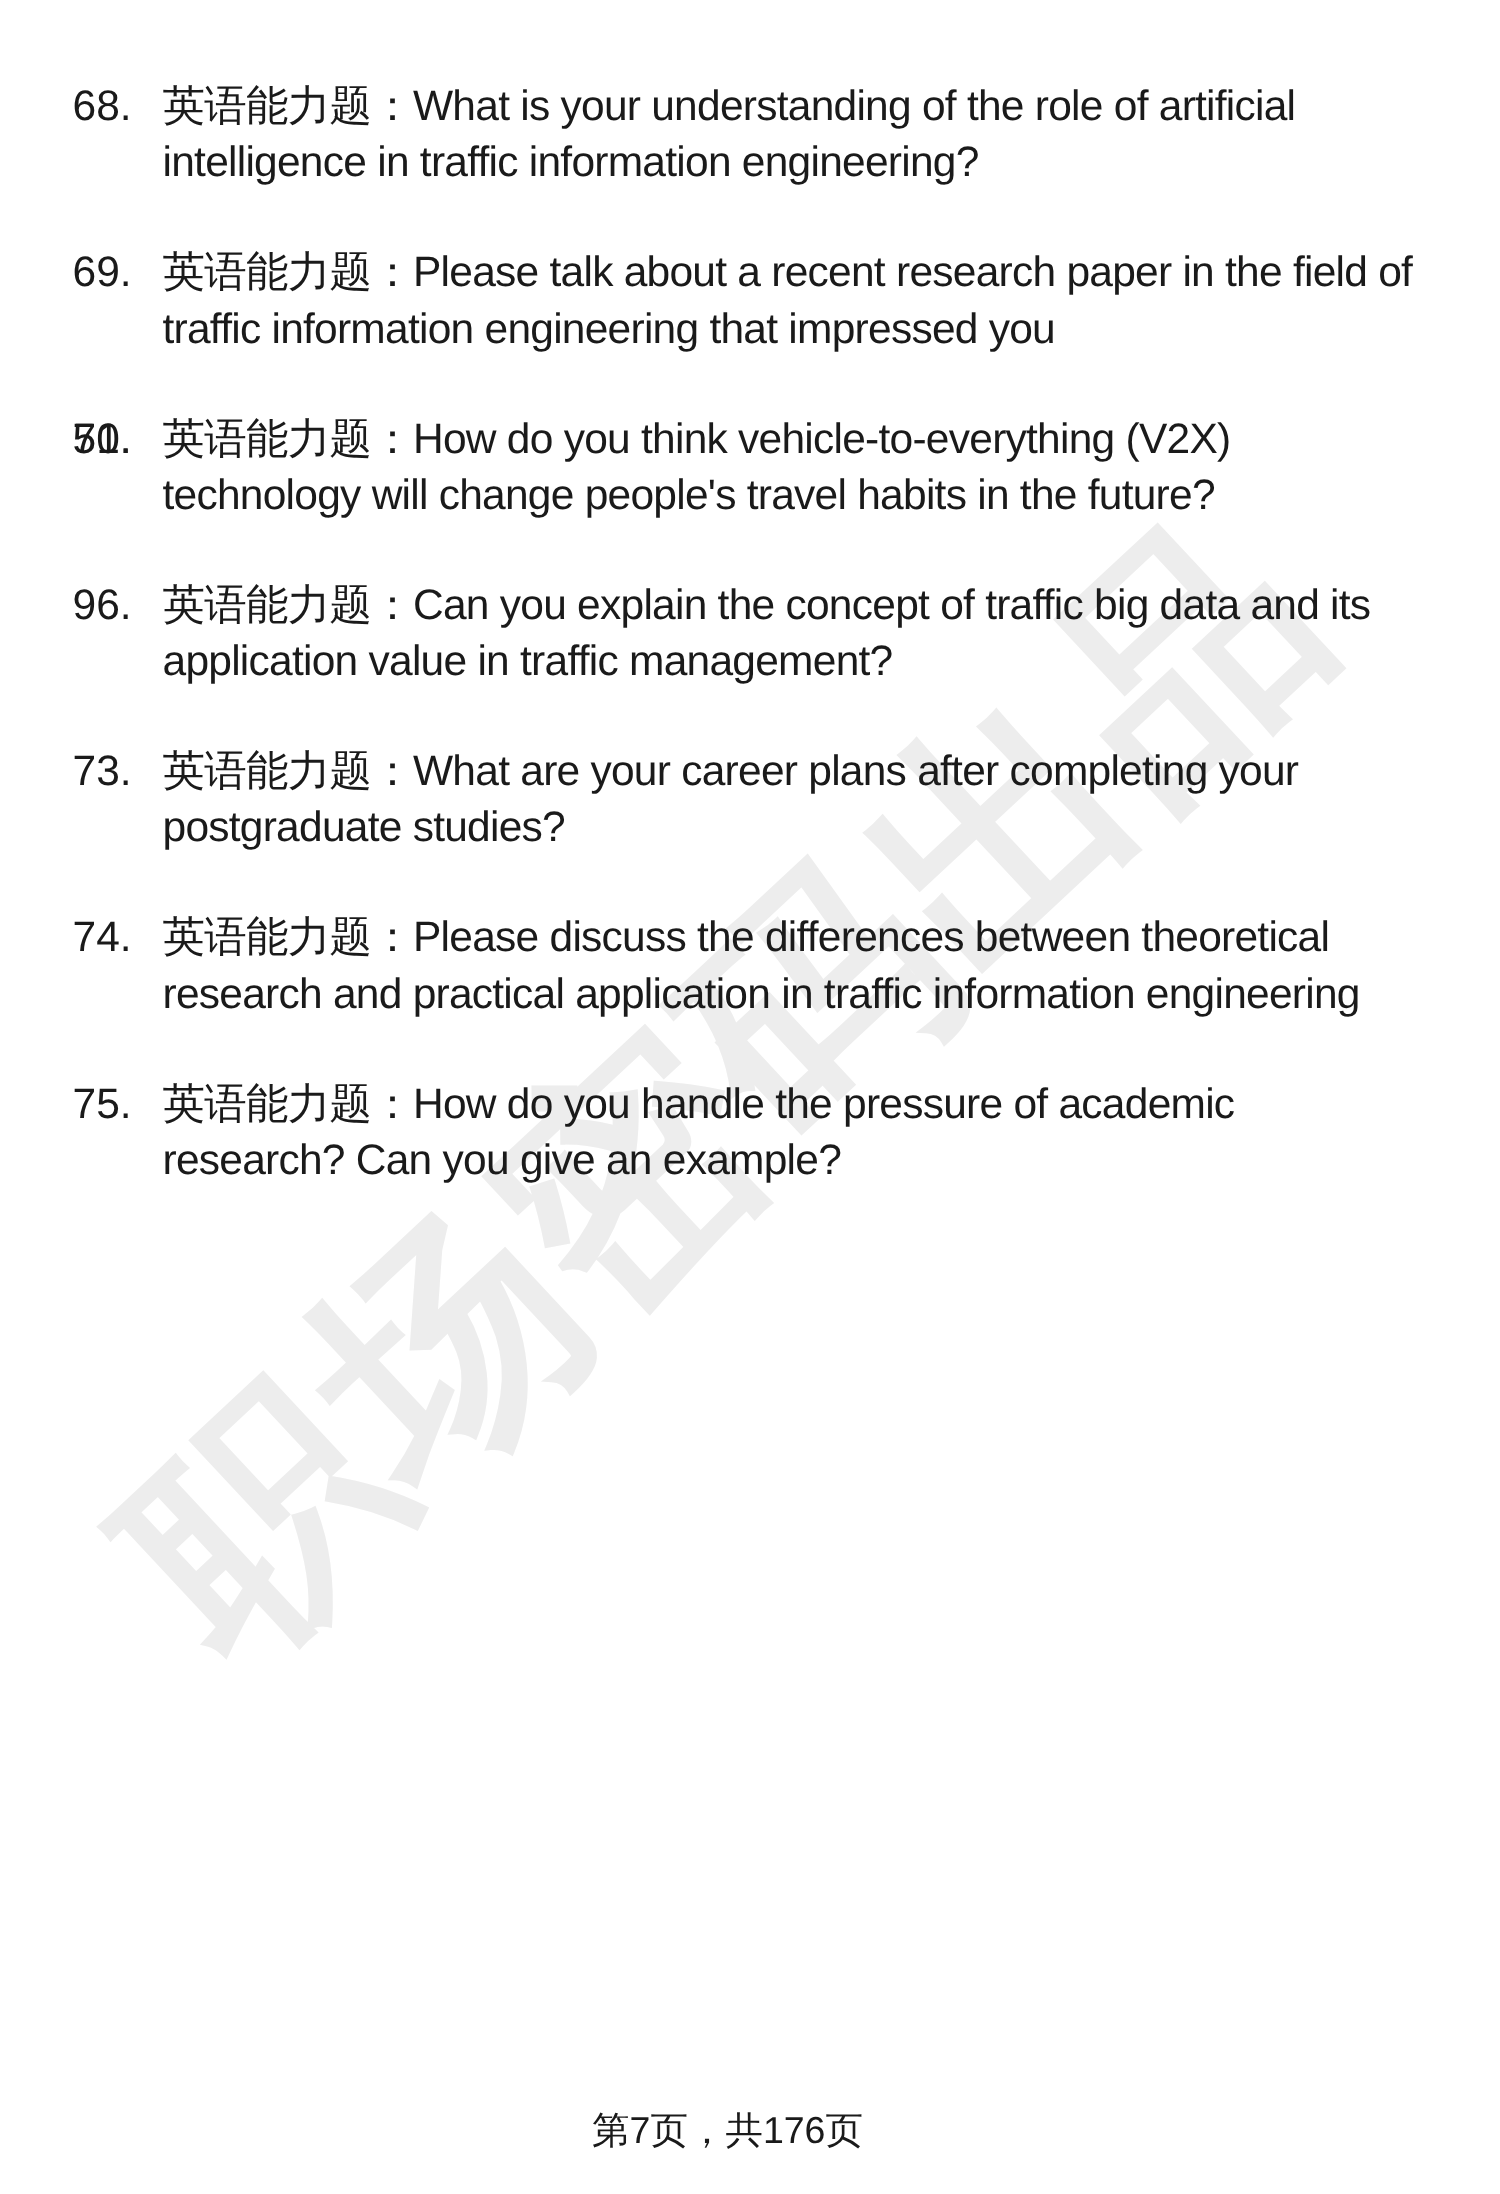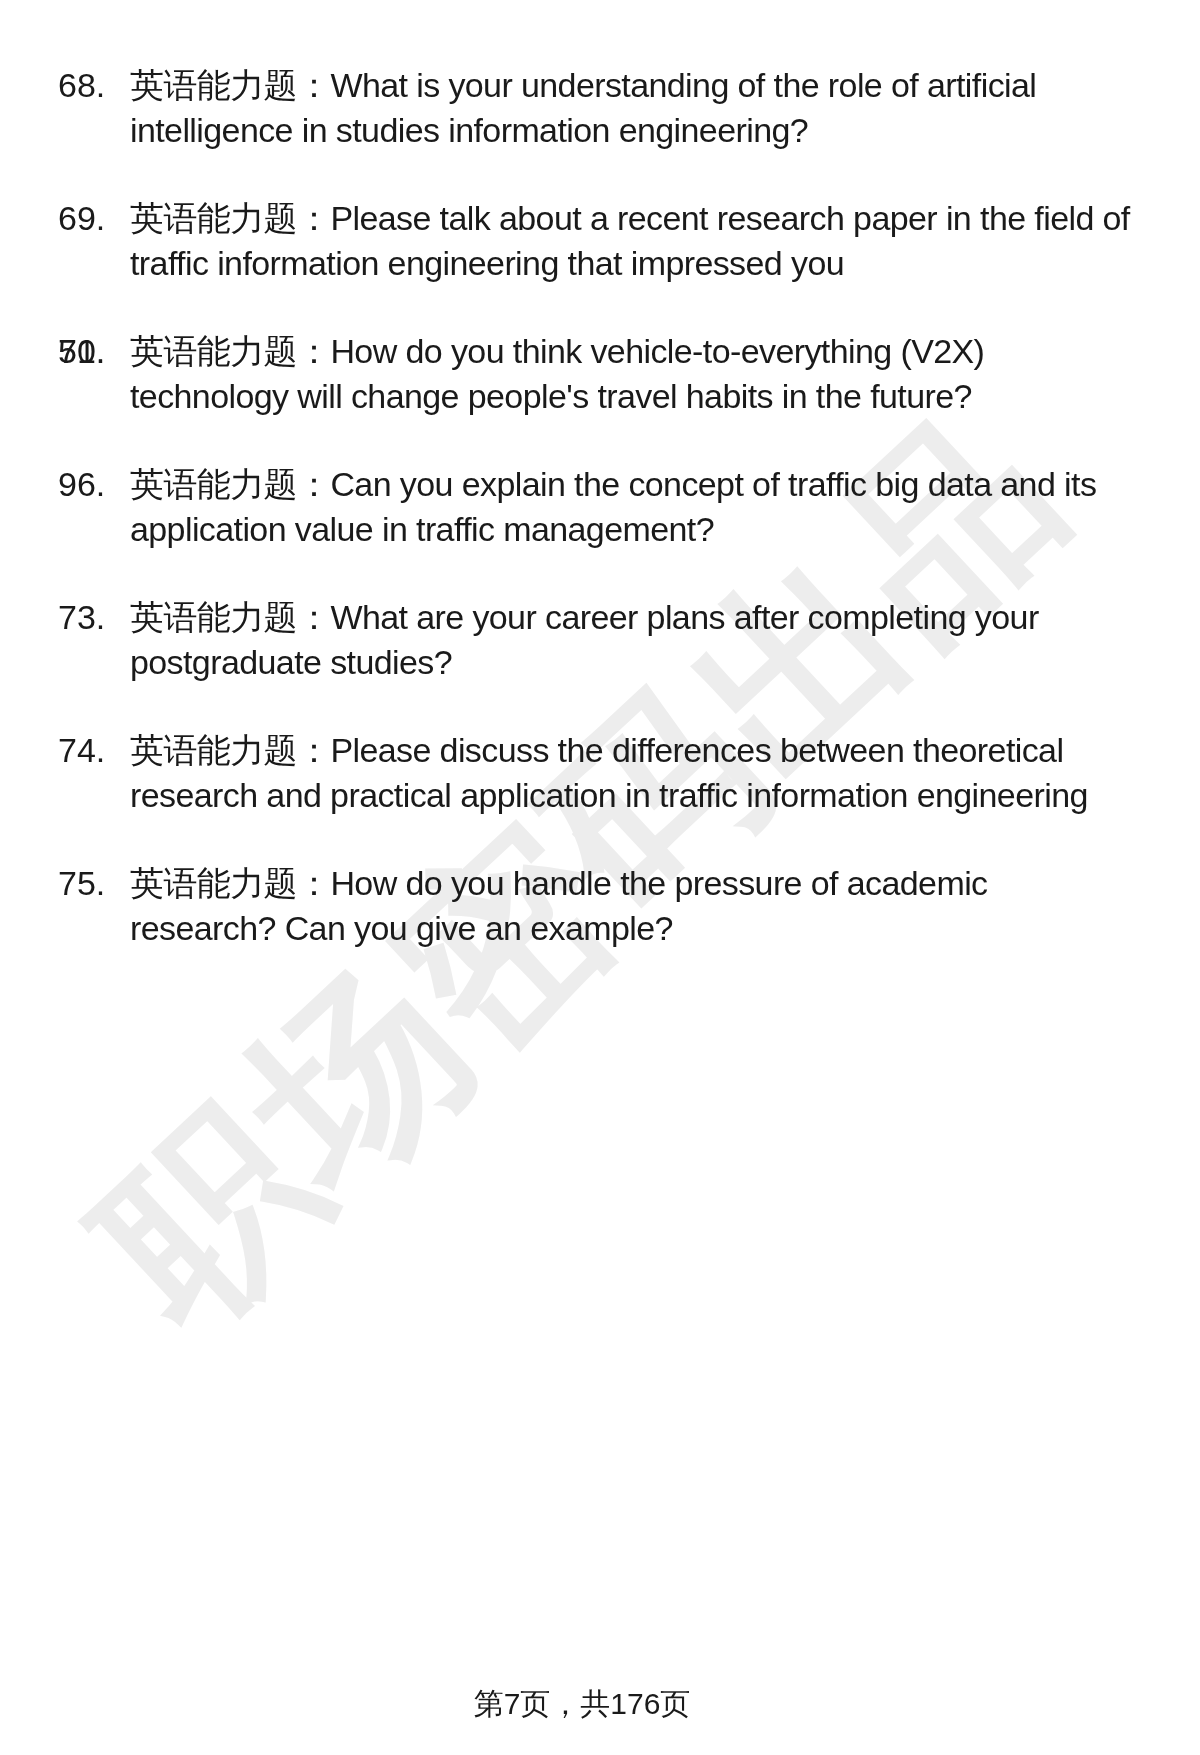--- a/index.html
+++ b/index.html
@@ -70,21 +70,21 @@
 </head>
 <body>
 
 <div class="page">
 
   <div class="watermark">职场密码出品</div>
 
   <ol class="questions">
 
   <li>
-      <span class="num">68.</span><span class="txt">英语能力题：What is your understanding of the role of artificial intelligence in studies information engineering?</span>
+      <span class="num">68.</span><span class="txt">英语能力题：What is your understanding of the role of artificial intelligence in traffic information engineering?</span>
     </li>
       <li>
       <span class="num">69.</span><span class="txt">英语能力题：Please talk about a recent research paper in the field of traffic information engineering that impressed you</span>
     </li>
       <li>
       <span class="num">50.</span>
     </li>
       <li>
       <span class="num">71.</span><span class="txt">英语能力题：How do you think vehicle-to-everything (V2X) technology will change people's travel habits in the future?</span>
     </li>

